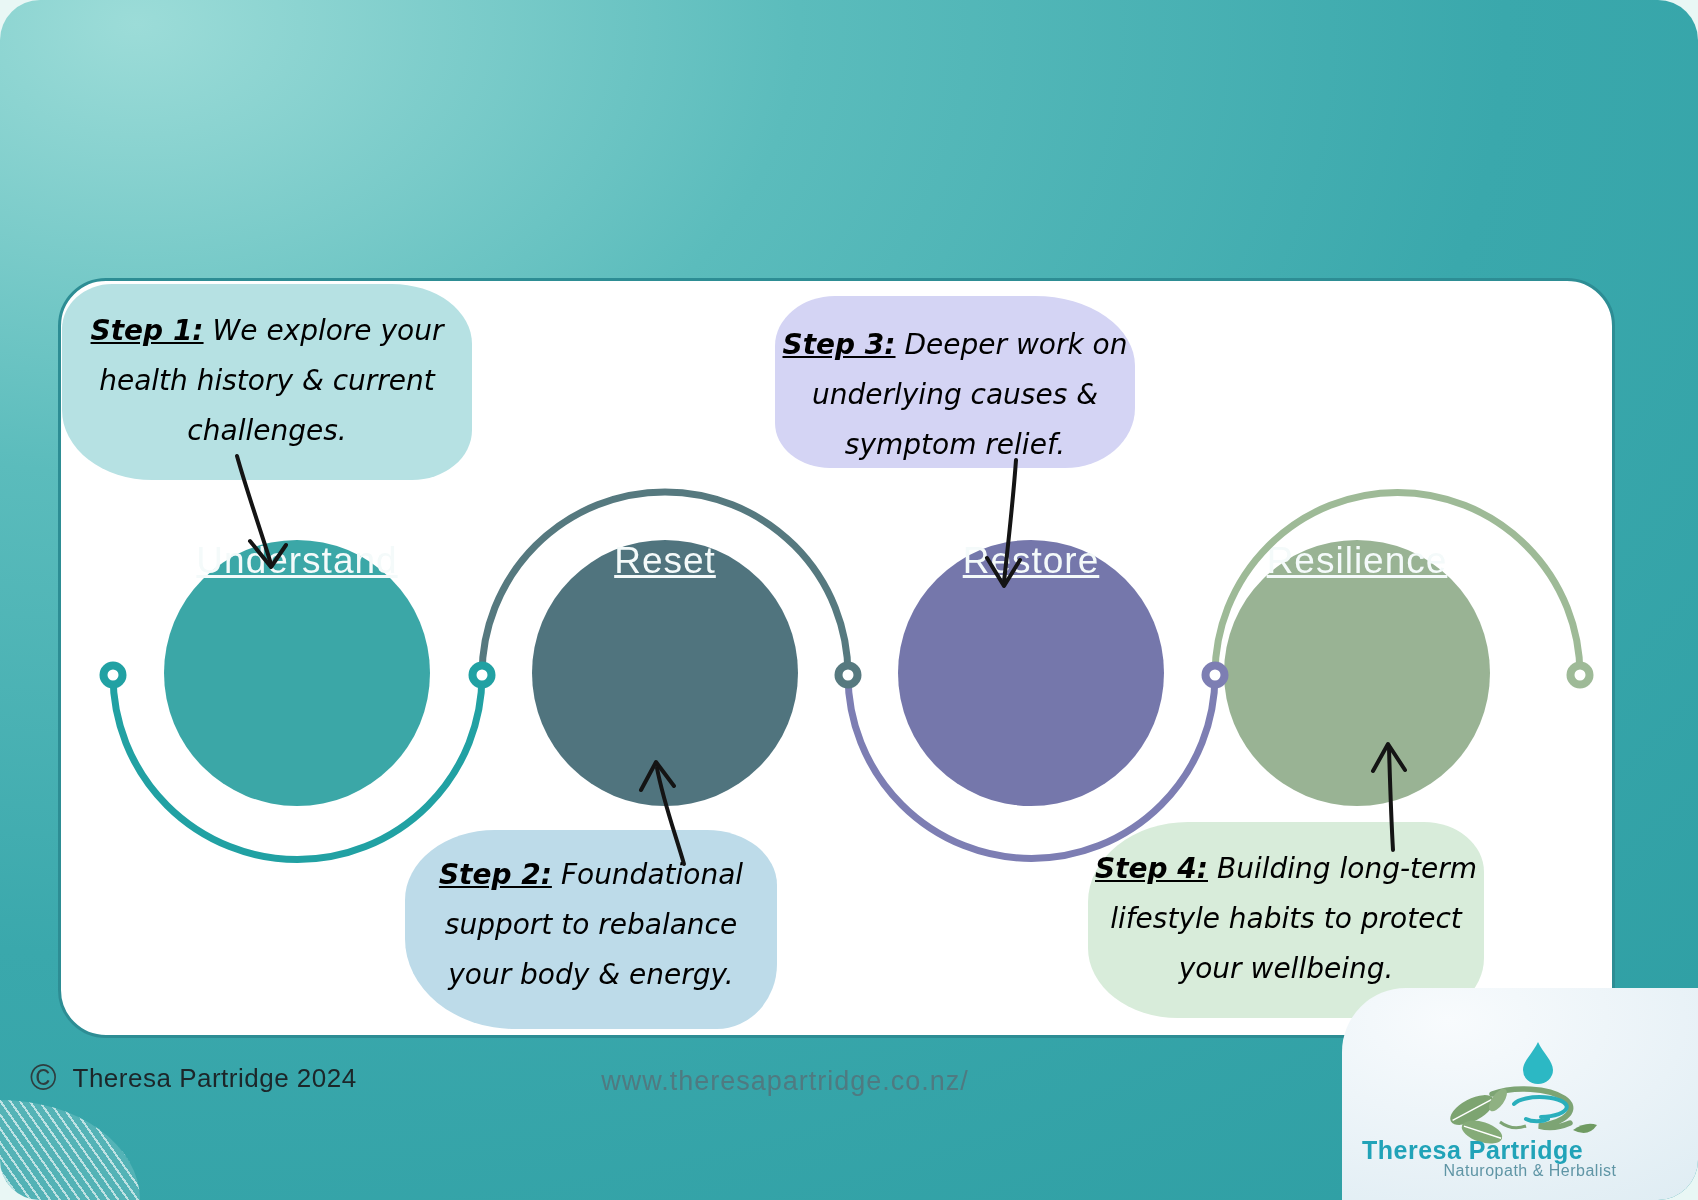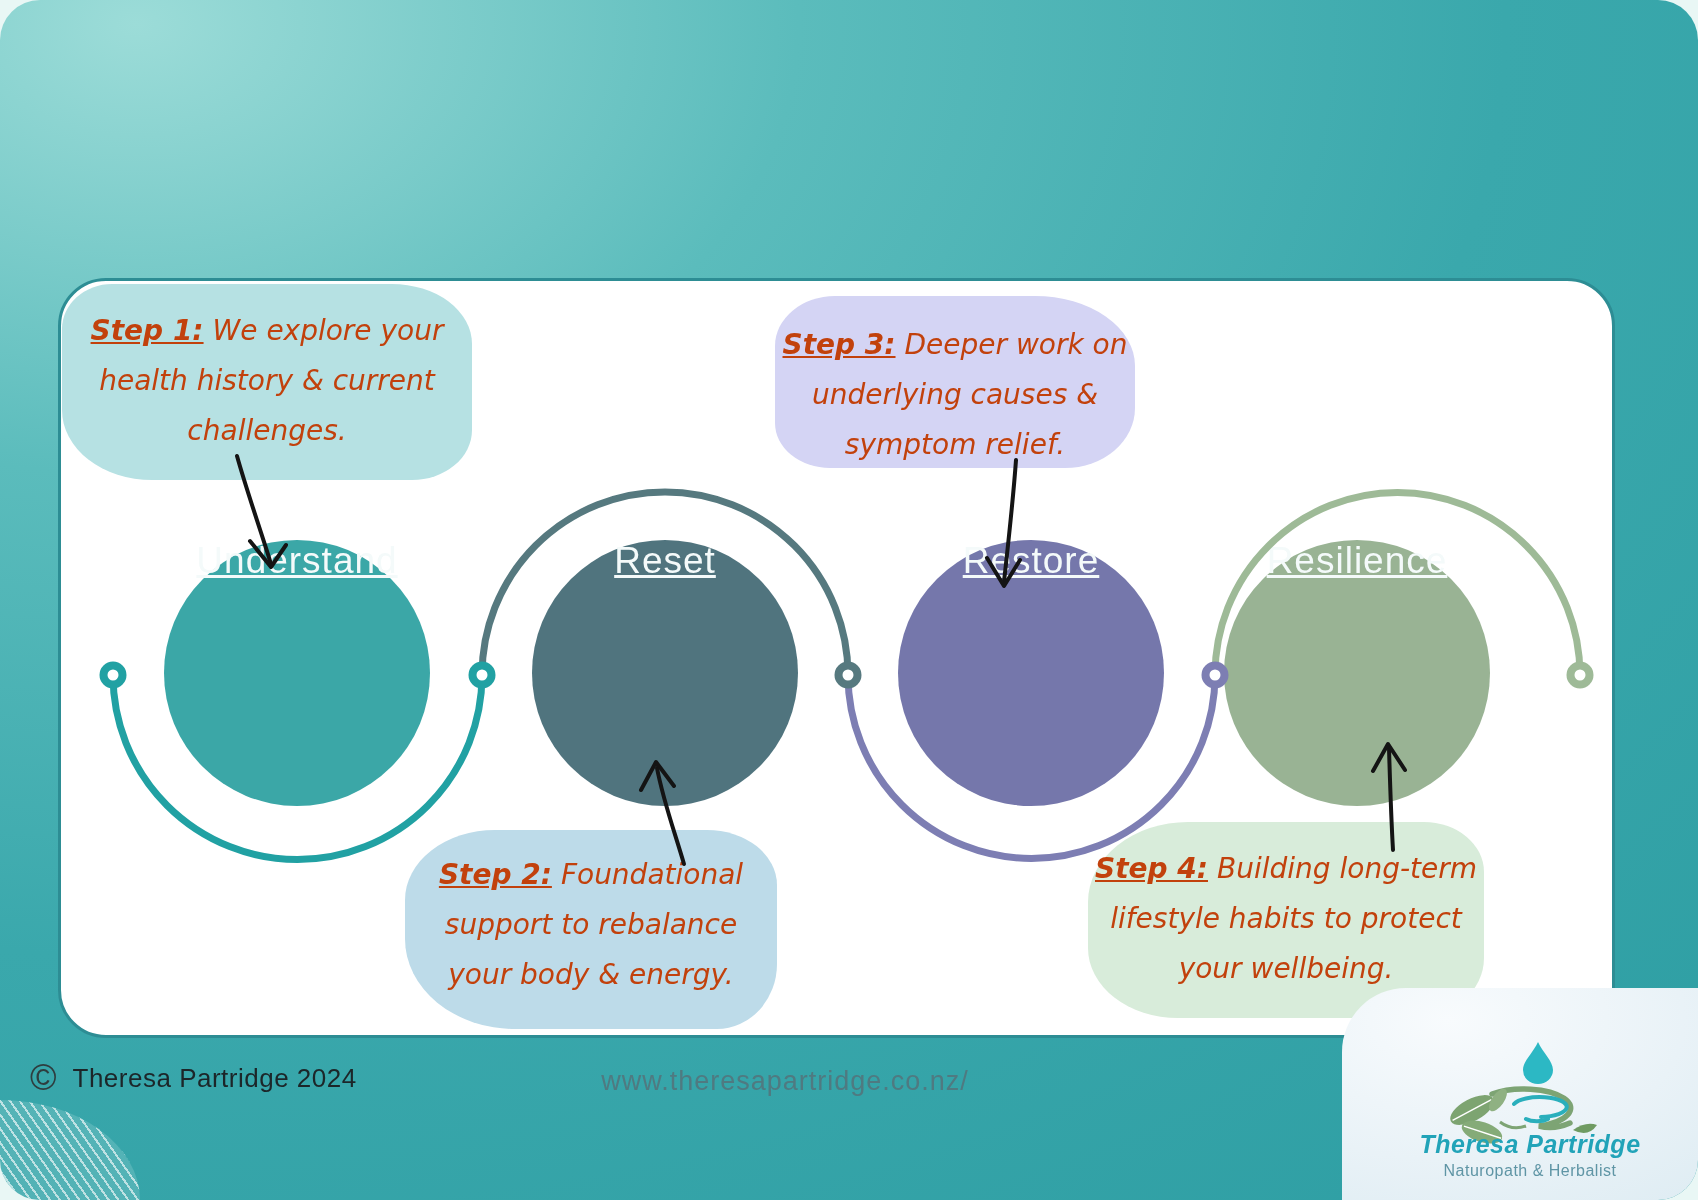--- a/index.html
+++ b/index.html
@@ -7,21 +7,21 @@
   .page-bg{position:absolute;inset:0;border-radius:40px;overflow:hidden;
     background:radial-gradient(130% 125% at 8% 2%, #9cdcd8 0%, #5bbcbc 30%, #3aa8ac 62%, #2f9fa4 100%);}
   
   .title{position:absolute;top:58px;left:0;right:0;text-align:center;color:#ffffff;
     font-family:"Liberation Sans",sans-serif;font-weight:200;font-size:86px;
     font-variant:small-caps;letter-spacing:6px;word-spacing:16px;z-index:3;}
   
   .card{position:absolute;left:58px;top:278px;width:1557px;height:760px;background:#ffffff;
     border:3px solid #2d8d94;border-radius:48px;box-sizing:border-box;z-index:1;}
   
-  .bubble{position:absolute;z-index:2;text-align:center;color:#c2410c;
+  .bubble{position:absolute;z-index:2;text-align:center;color:#000000;
     font-family:"DejaVu Sans",sans-serif;font-style:italic;font-size:28px;line-height:50px;
     box-sizing:border-box;}
   .step-label{font-weight:bold;text-decoration:underline;margin-right:9px;}
   .b1{left:62px;top:284px;width:410px;height:196px;background:#b6e1e3;
       border-radius:50px 80px 60px 90px / 45px 60px 50px 70px;padding:22px 20px 0 20px;}
   .b2{left:405px;top:830px;width:372px;height:199px;background:#bddbe9;
       border-radius:90px 70px 60px 110px / 70px 55px 65px 90px;padding:20px 8px 0 8px;}
   .b3{left:775px;top:296px;width:360px;height:172px;background:#d4d4f4;
       border-radius:60px 100px 70px 55px / 50px 70px 60px 45px;padding:24px 4px 0 4px;}
   .b4{left:1088px;top:822px;width:396px;height:196px;background:#d8ecda;
@@ -40,22 +40,22 @@
   .copyright{position:absolute;left:30px;top:1060px;display:flex;align-items:center;gap:16px;z-index:6;}
   .copyright .csym{font-size:36px;color:#2e3d3f;line-height:36px;font-weight:400;}
   .copyright .ctext{font-size:26px;color:#1c2629;letter-spacing:0.5px;}
   .website{position:absolute;left:0;top:1066px;width:1570px;text-align:center;
     font-size:27px;color:#4f7a81;letter-spacing:1px;z-index:6;}
   
   .logo-panel{position:absolute;left:1342px;top:988px;width:356px;height:212px;z-index:4;
     border-top-left-radius:64px;
     background:radial-gradient(120% 120% at 30% 15%, #f8fbfd 0%, #e9f2f7 55%, #dcebf2 100%);}
   .logo-art{position:absolute;left:96px;top:50px;}
-  .logo-name{position:absolute;left:20px;top:142px;width:336px;text-align:center;
-    color:#21a3b8;font-size:25px;font-weight:bold;letter-spacing:0.5px;font-style:italic;}
+  .logo-name{position:absolute;left:20px;top:148px;width:336px;
+    color:#21a3b8;font-size:25px;font-weight:bold;letter-spacing:0.5px;}
   .logo-tagline{position:absolute;left:20px;top:174px;width:336px;text-align:center;
     color:#5f95a5;font-size:16px;letter-spacing:0.5px;}
   
   .corner-stripes{position:absolute;left:0;bottom:0;width:140px;height:100px;z-index:2;
     border-top-right-radius:100% 100%;opacity:.75;
     background:repeating-linear-gradient(55deg, rgba(255,255,255,.9) 0 2px, rgba(234,250,248,.22) 2px 8px);}
 </style>
 </head>
 <body>
 

